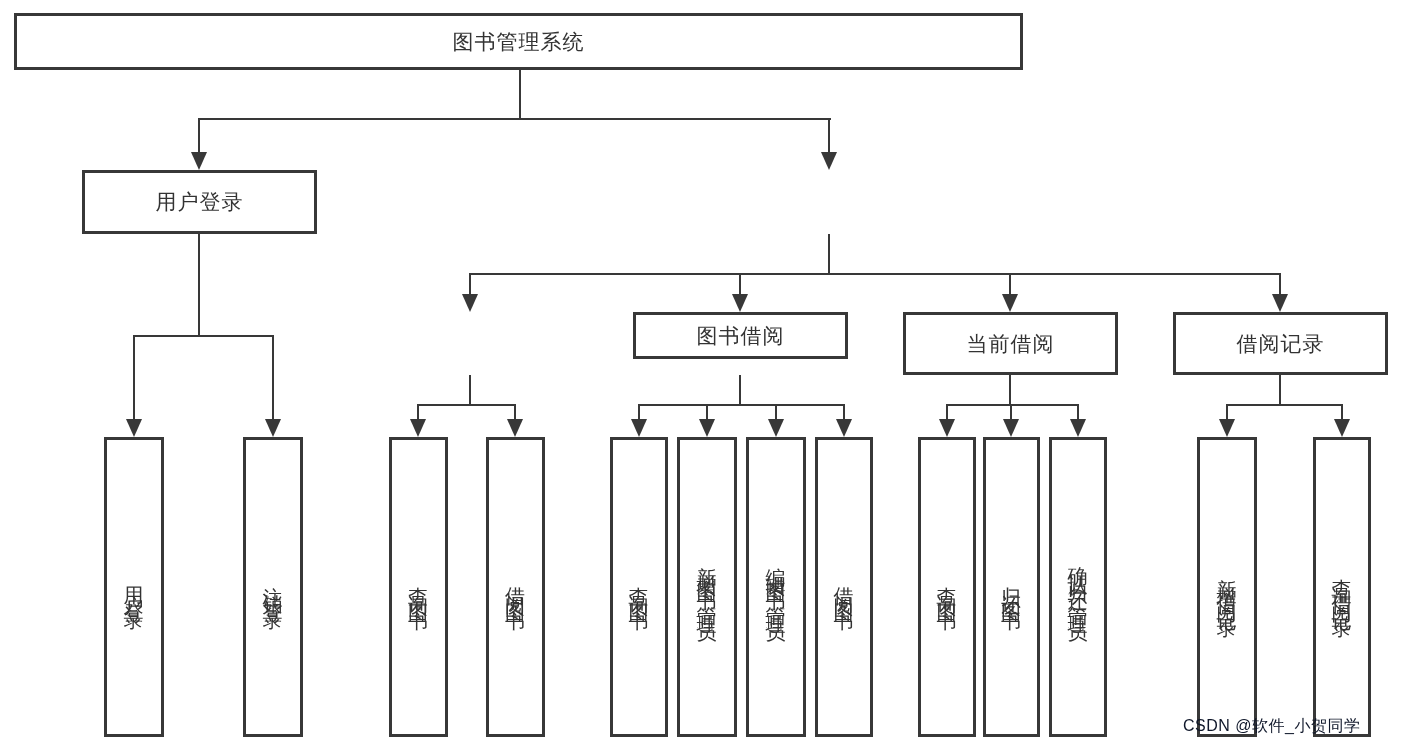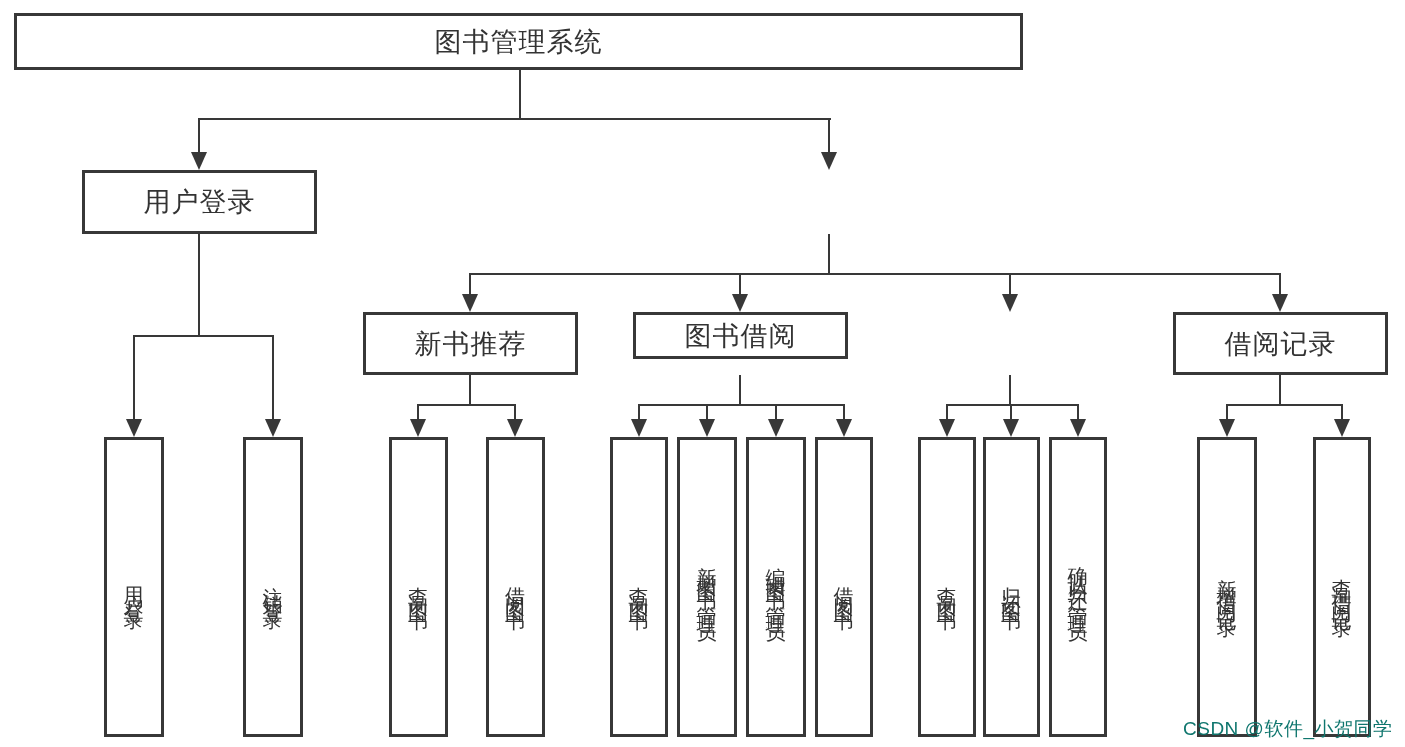--- a/index.html
+++ b/index.html
@@ -5,57 +5,57 @@
   html,body{margin:0;padding:0;background:#ffffff;}
   .canvas{
     position:relative;width:1405px;height:747px;background:#ffffff;
     font-family:"Liberation Sans","DejaVu Sans",sans-serif;color:#333333;
     overflow:hidden;
   }
   .box{
     position:absolute;box-sizing:border-box;
     border:3px solid #383838;background:#ffffff;
     display:flex;align-items:center;justify-content:center;
-    font-size:27px;letter-spacing:1px;white-space:nowrap;
+    font-size:21px;letter-spacing:1px;white-space:nowrap;
   }
   .leaf{
     writing-mode:vertical-rl;text-orientation:mixed;
     font-size:20px;letter-spacing:8px;line-height:1;
     white-space:normal;
   }
   .vl{position:absolute;width:2px;background:#383838;}
   .hl{position:absolute;height:2px;background:#383838;}
   .arw{
     position:absolute;width:0;height:0;
     border-left:8px solid transparent;border-right:8px solid transparent;
     border-top:18px solid #383838;
   }
   .watermark{
     position:absolute;left:1183px;top:716px;z-index:5;
-    font-size:19px;color:#0f766e;letter-spacing:0.5px;white-space:nowrap;
+    font-size:16px;color:#0f172a;letter-spacing:0.5px;white-space:nowrap;
   }
 </style>
 </head>
 <body>
 
 <div class="canvas">
 
   <div class="box" style="left:14px;top:13px;width:1009px;height:57px;">
     <span>图书管理系统</span>
   </div>
 
   <div class="box" style="left:82px;top:170px;width:235px;height:64px;">
     <span>用户登录</span>
   </div>
 
-  <div class="box" style="left:363px;top:312px;width:215px;height:63px;">
-    <span>新书推荐</span>
-  </div>
   <div class="box" style="left:633px;top:312px;width:215px;height:47px;">
     <span>图书借阅</span>
+  </div>
+  <div class="box" style="left:903px;top:312px;width:215px;height:63px;">
+    <span>当前借阅</span>
   </div>
   <div class="box" style="left:1173px;top:312px;width:215px;height:63px;">
     <span>借阅记录</span>
   </div>
 
   <div class="box leaf" style="left:104px;top:437px;width:60px;height:300px;">
     <span>用户登录</span>
   </div>
   <div class="box leaf" style="left:243px;top:437px;width:60px;height:300px;">
     <span>注销登录</span>

